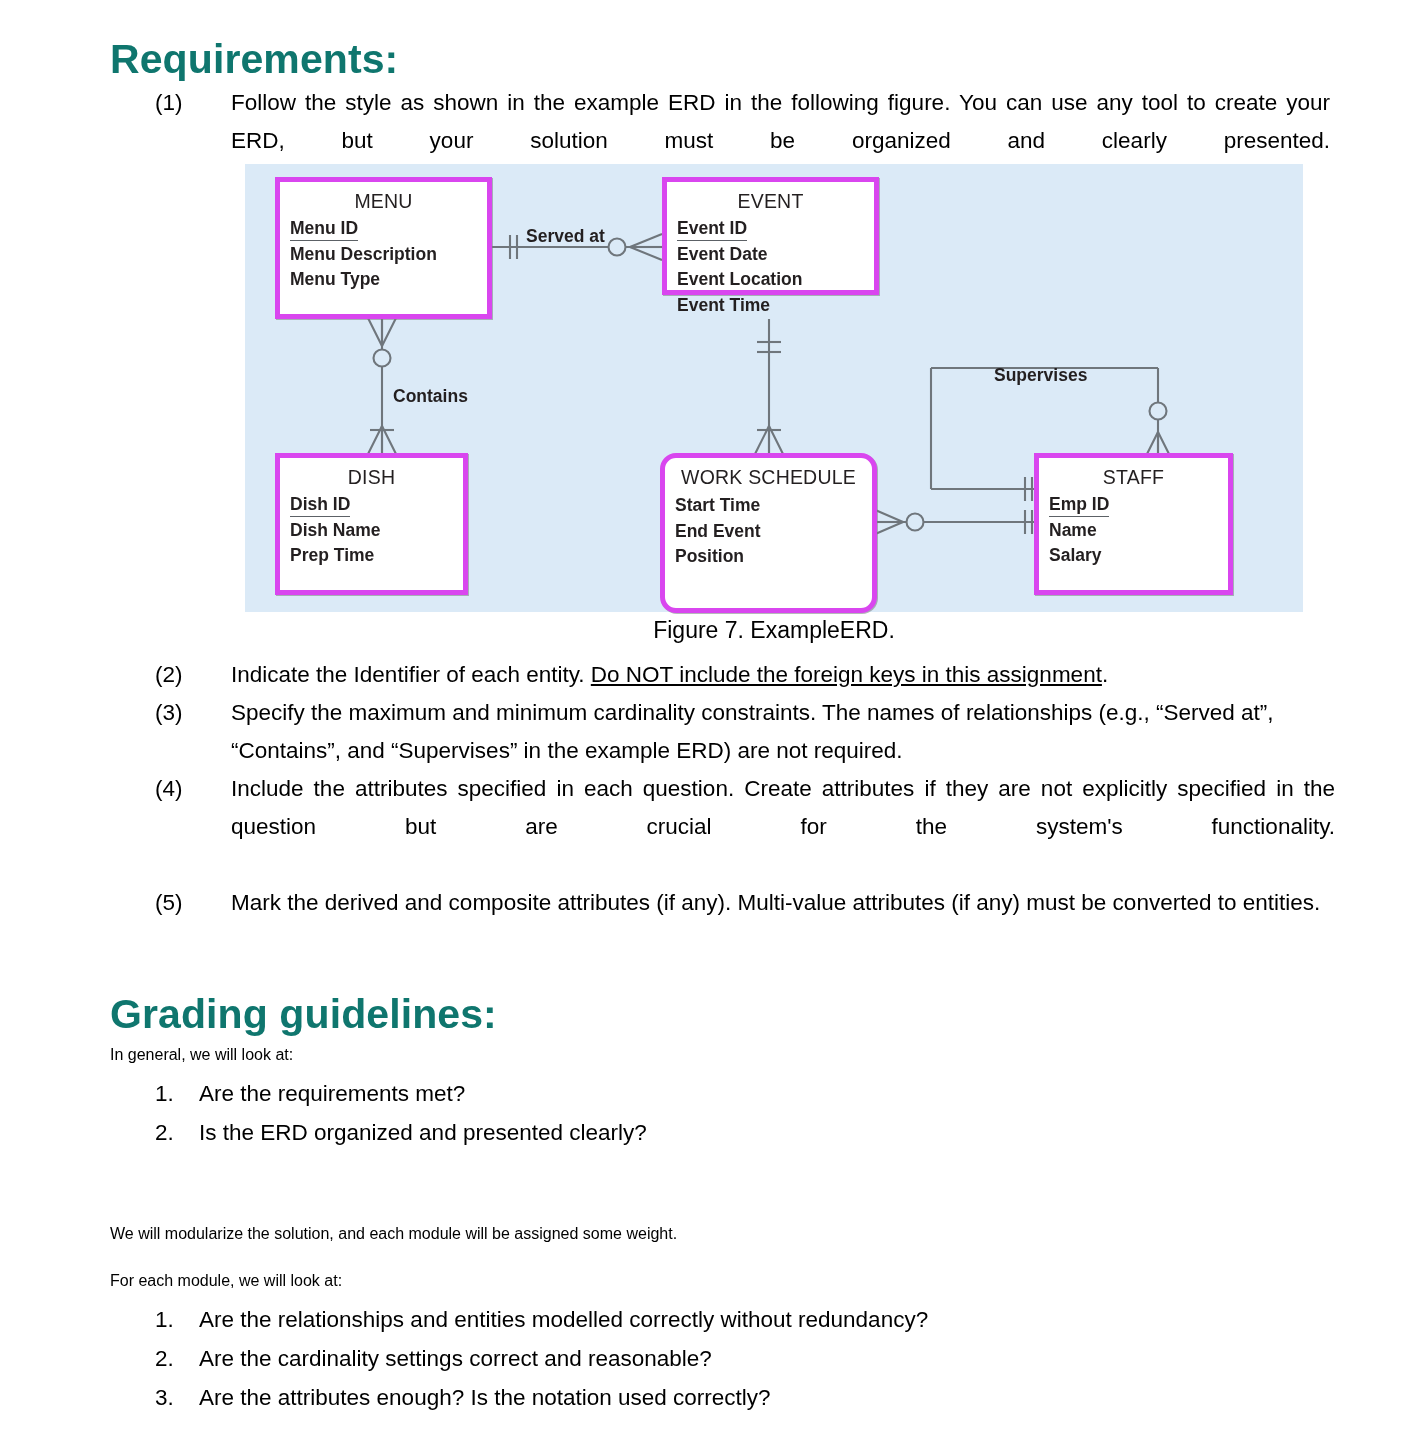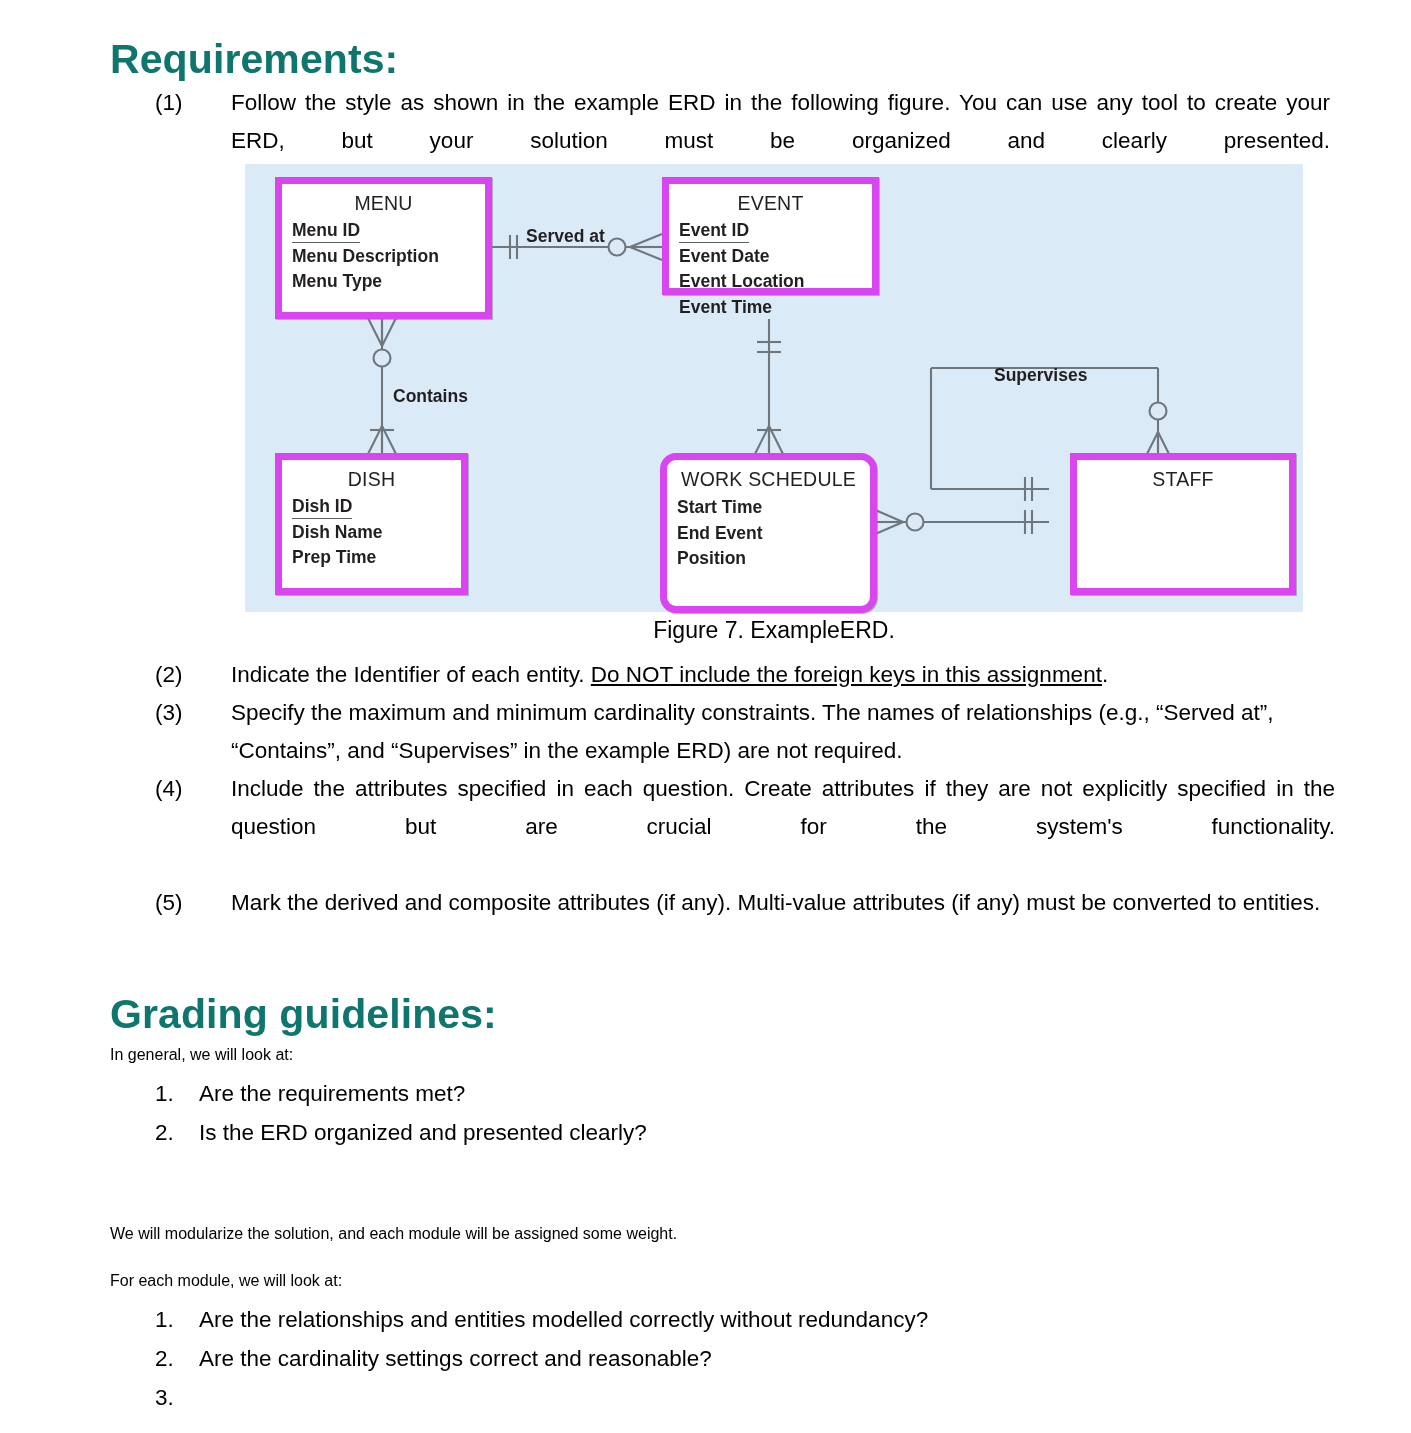--- a/index.html
+++ b/index.html
@@ -88,21 +88,21 @@
     width: 1058px;
     text-align: center;
     font-size: 23px;
     white-space: nowrap;
   }
 
   
   .entity {
     position: absolute;
     background: #ffffff;
-    border: 7px solid #d946ef;
+    border: 5px solid #d946ef;
     box-sizing: border-box;
     box-shadow: 1px 1px 0 rgba(120,125,130,0.55);
   }
   .entity.weak { border-radius: 16px; }
   .entity-title {
     text-align: center;
     font-size: 19.5px;
     font-weight: 400;
     color: #231f20;
     margin-top: 8px;
@@ -278,22 +278,27 @@
 
     <div class="entity weak" style="left:415px; top:289px; width:217px; height:160px;">
       <div class="entity-title">WORK SCHEDULE</div>
       <div class="attr-list">
         <div class="attr-row"><span class="attr">Start Time</span></div>
         <div class="attr-row"><span class="attr">End Event</span></div>
         <div class="attr-row"><span class="attr">Position</span></div>
       </div>
     </div>
 
-    <div class="entity" style="left:825px; top:289px; width:226px; height:142px;">
+    <div class="entity" style="left:789px; top:289px; width:199px; height:142px;">
       <div class="entity-title">STAFF</div>
+      <div class="attr-list">
+        <div class="attr-row"><span class="attr key">Emp ID</span></div>
+        <div class="attr-row"><span class="attr">Name</span></div>
+        <div class="attr-row"><span class="attr">Salary</span></div>
+      </div>
     </div>
 
     <div class="rel-label" style="left:281px; top:62px;">Served at</div>
     <div class="rel-label" style="left:148px; top:222px;">Contains</div>
     <div class="rel-label" style="left:749px; top:201px;">Supervises</div>
   </div>
 
   <div id="figure-caption">Figure 7. ExampleERD.</div>
 
   <div style="position:absolute; left:155px; top:656px; width:1180px;">
@@ -342,16 +347,17 @@
     <div class="num-item">
       <span class="num-marker">1.</span>
       <span>Are the relationships and entities modelled correctly without redundancy?</span>
     </div>
     <div class="num-item">
       <span class="num-marker">2.</span>
       <span>Are the cardinality settings correct and reasonable?</span>
     </div>
     <div class="num-item">
       <span class="num-marker">3.</span>
+      <span>Are the attributes enough? Is the notation used correctly?</span>
     </div>
   </div>
 
 </div>
 
 </body></html>

